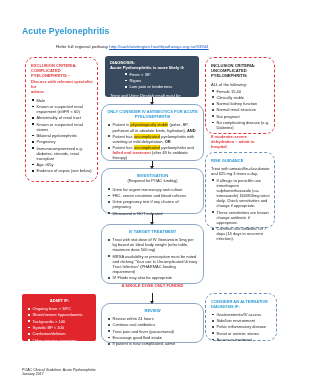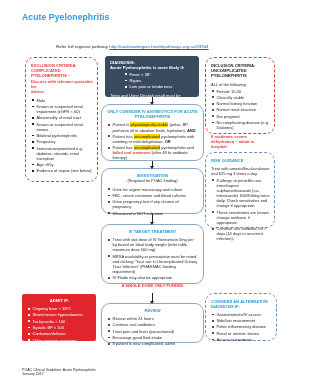--- a/index.html
+++ b/index.html
@@ -7,21 +7,21 @@
     width:298px;height:386px;
     background:#ffffff;
     font-family:"Liberation Sans",sans-serif;
     overflow:hidden;
     position:relative;
     color:#231f20;
   }
   .page{position:relative;width:298px;height:386px;}
 
   
-  .hdr{position:absolute;left:22px;top:12px;}
+  .hdr{position:absolute;left:22px;top:26px;}
   .hdr-sub{
     font-size:8.6px;font-weight:bold;color:#2e9bd6;letter-spacing:.1px;
     line-height:10px;
   }
   .hdr-title{
     font-size:15.5px;font-weight:bold;color:#231f20;
     line-height:17px;margin-top:-1px;letter-spacing:-.2px;
   }
   .refer{
     position:absolute;left:56px;top:44px;width:230px;

